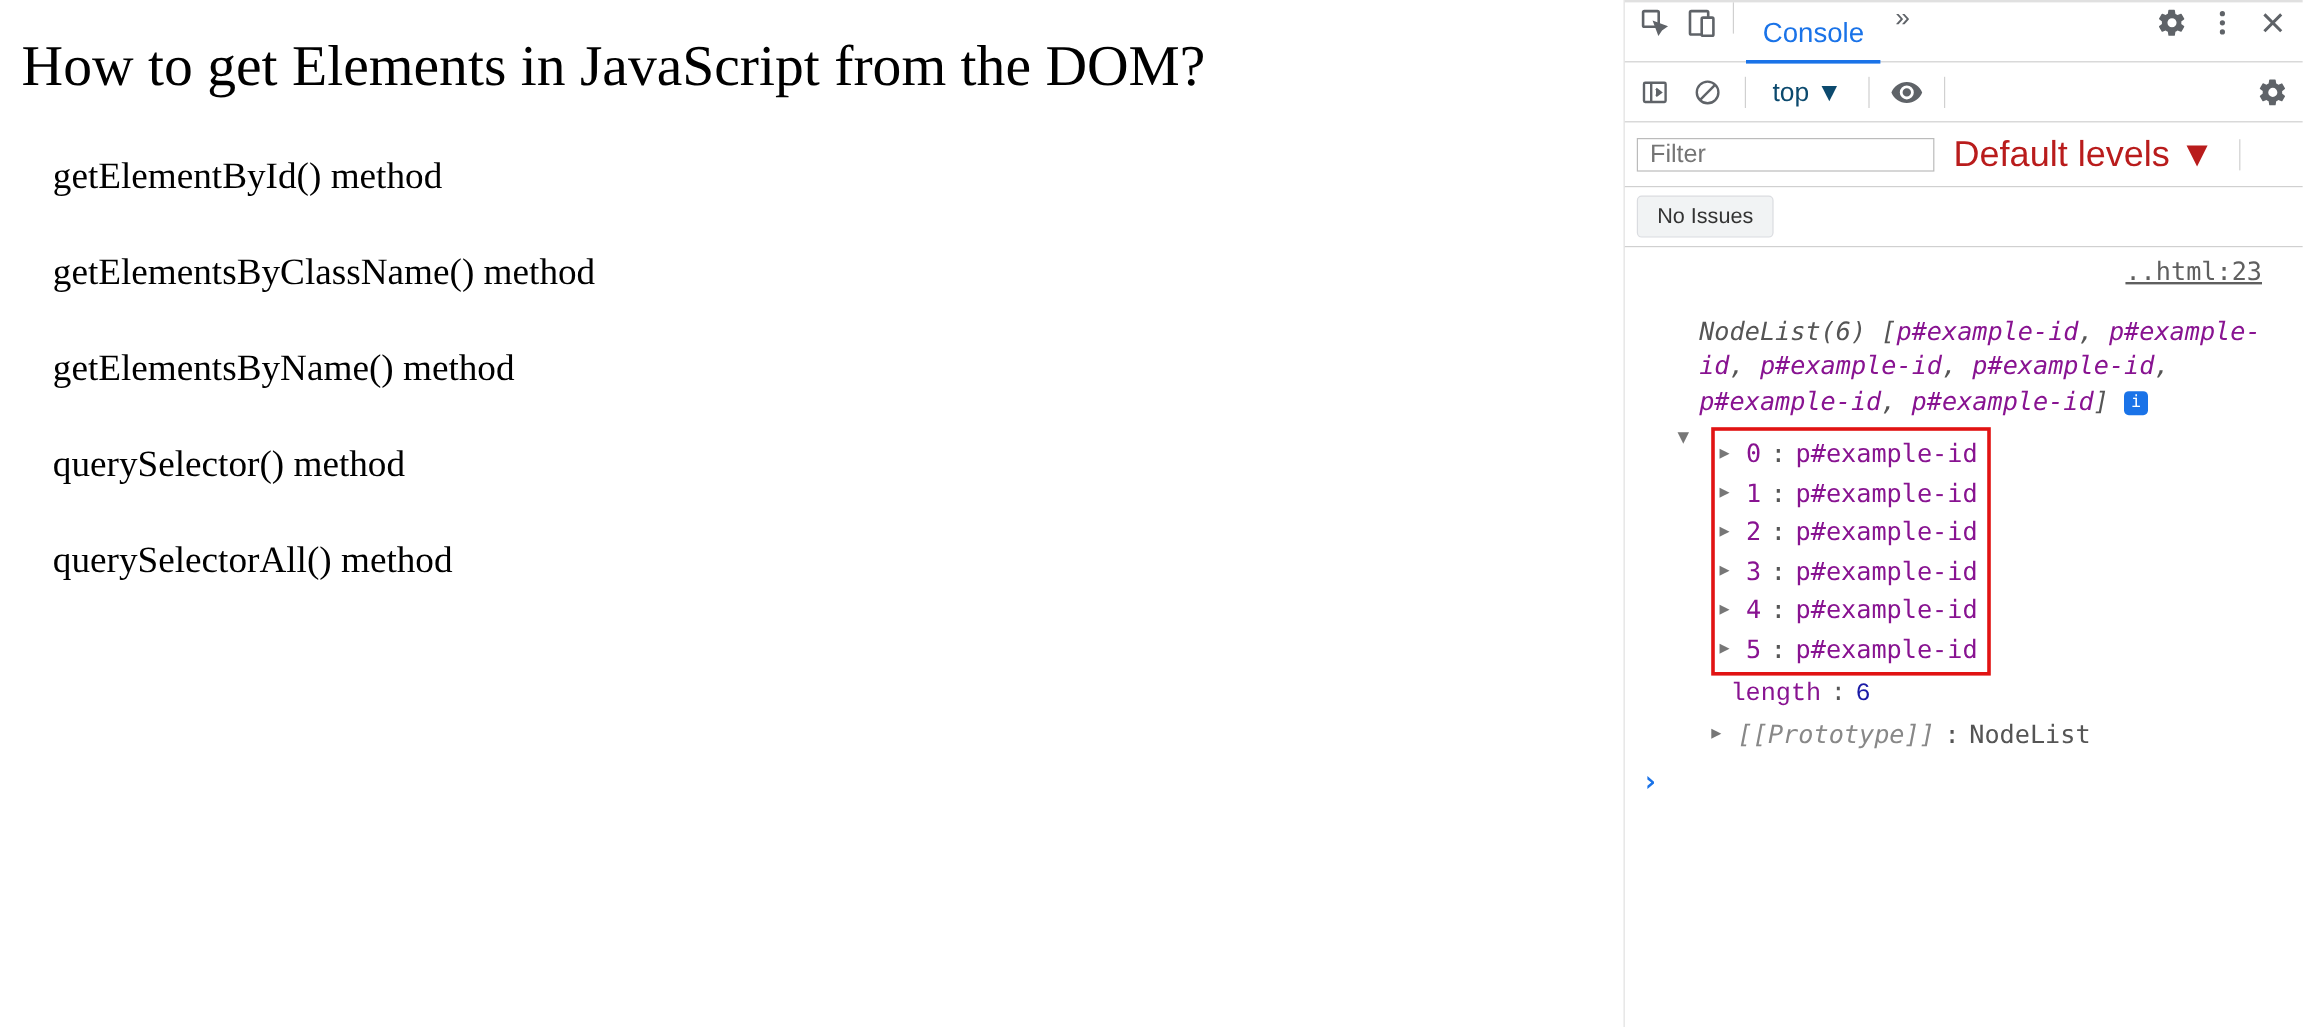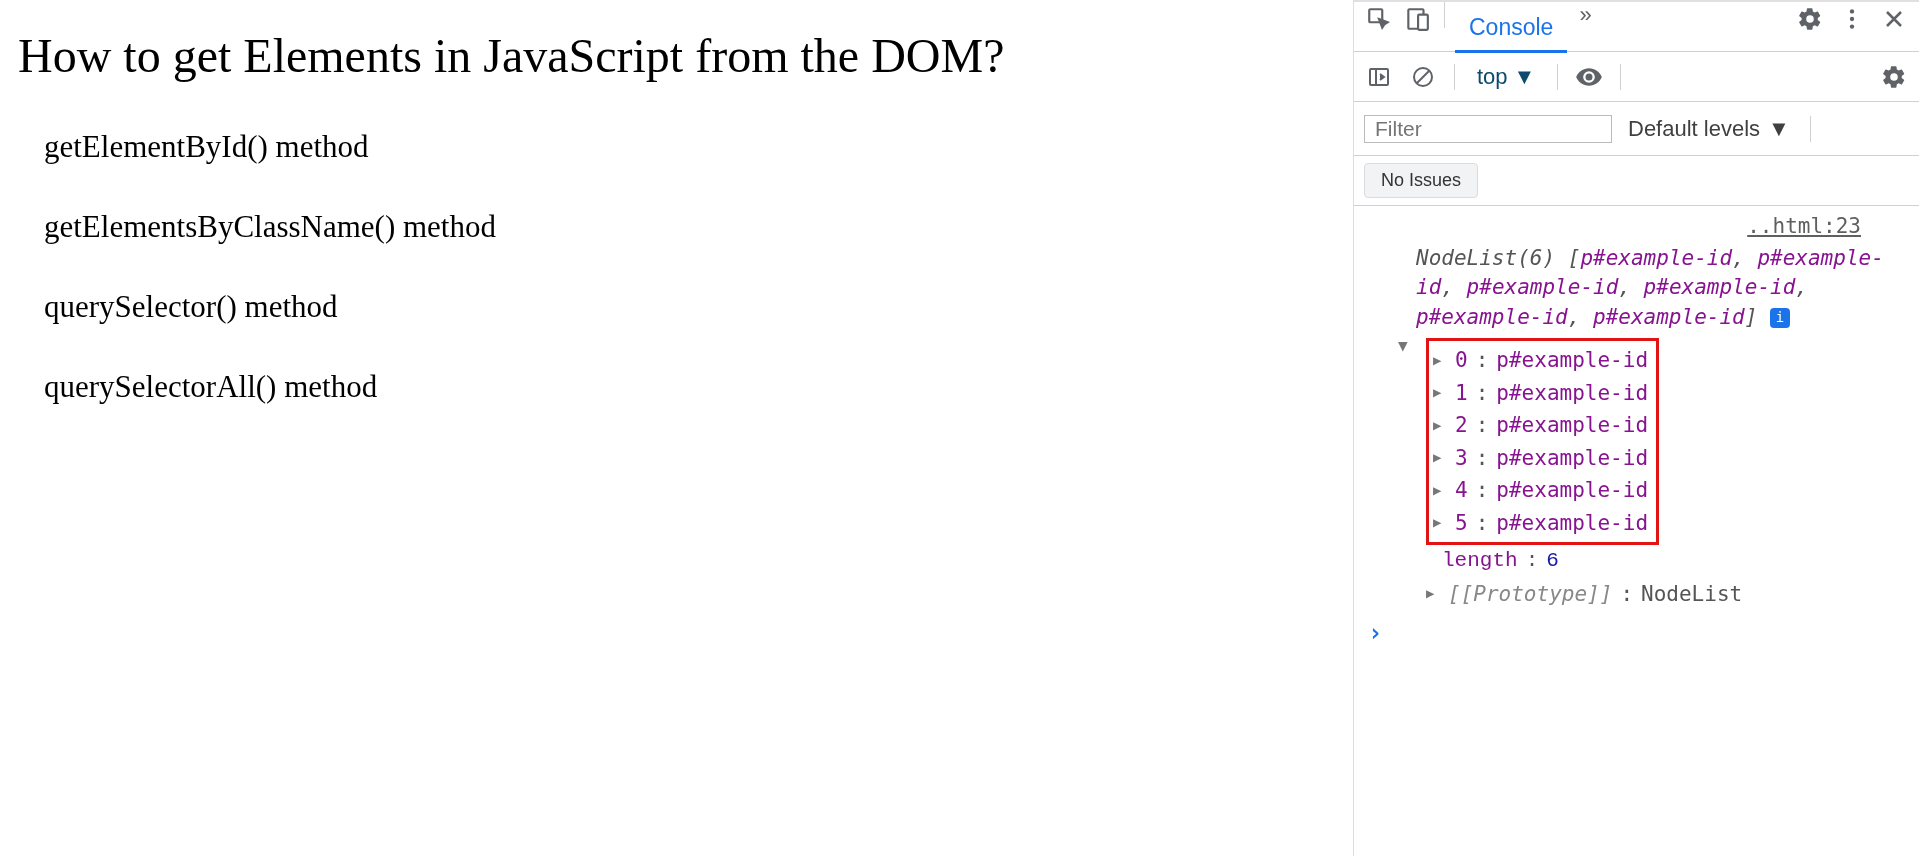--- a/index.html
+++ b/index.html
@@ -104,21 +104,21 @@
     .dt-filter-input {
       width: 248px;
       height: 28px;
       border: 1px solid #bbb;
       padding: 0 10px;
       font-size: 21px;
       color: #5f6368;
     }
     .dt-levels {
       display:flex; align-items:center; gap:8px;
-      font-size: 22px; color:#404040; cursor:pointer;
+      font-size: 30px; color:#b91c1c; cursor:pointer;
     }
     .dt-issues-row {
       display:flex; align-items:center;
       height: 50px;
       border-bottom: 1px solid #d0d0d0;
       padding: 0 10px;
     }
     .dt-issues-btn {
       background: #f1f3f4;
       border: 1px solid #dadce0;
@@ -131,25 +131,25 @@
     .console-body {
       flex: 1;
       padding: 8px 0 0 0;
       font-family: Menlo, Consolas, monospace;
       font-size: 21px;
       overflow: auto;
       position: relative;
     }
     .src-link {
       text-align: right;
-      padding-right: 58px;
+      padding-right: 34px;
       color: #5f5f5f;
       text-decoration: underline;
       font-size: 21px;
-      margin-bottom: 6px;
+      margin-bottom: 24px;
     }
     .node-block { padding-left: 62px; position: relative; line-height: 1.4;}
     .disclosure {
       position: absolute;
       left: 44px;
       top: 91px;
       color: #777;
       font-size: 16px;
     }
     .obj-summary { font-style: italic; padding-right: 24px;}
@@ -200,20 +200,21 @@
     svg { display: block; }
     .sep-v { width:1px; height:26px; background:#d0d0d0; margin:0 4px;}
   </style>
 </head>
 <body>
 
 <div class="page-content">
   <h1>How to get Elements in JavaScript from the DOM?</h1>
   <p>getElementById() method</p>
   <p>getElementsByClassName() method</p>
+  <p>getElementsByName() method</p>
   <p>querySelector() method</p>
   <p>querySelectorAll() method</p>
 </div>
 
 <div class="devtools">
   <div class="dt-tabs">
     <div class="dt-tab-icon">
       <svg width="26" height="26" viewBox="0 0 24 24" fill="none" stroke="#5f6368" stroke-width="2">
           <rect x="3" y="3" width="12" height="12" rx="1"></rect>
           <path d="M12 12 l8 3 -3 2 -2 3 z" fill="#5f6368"></path>

